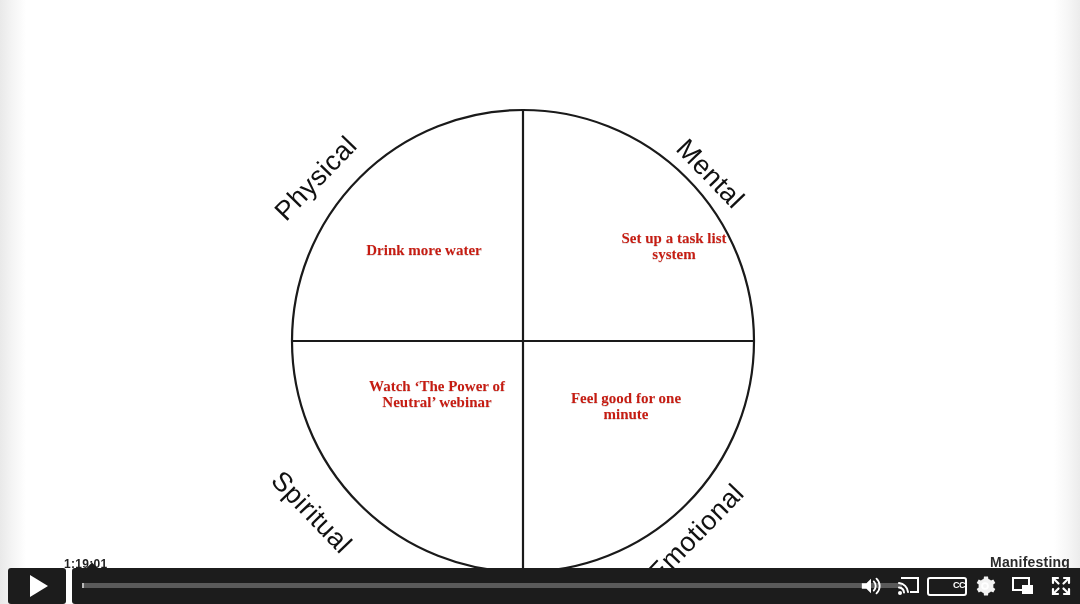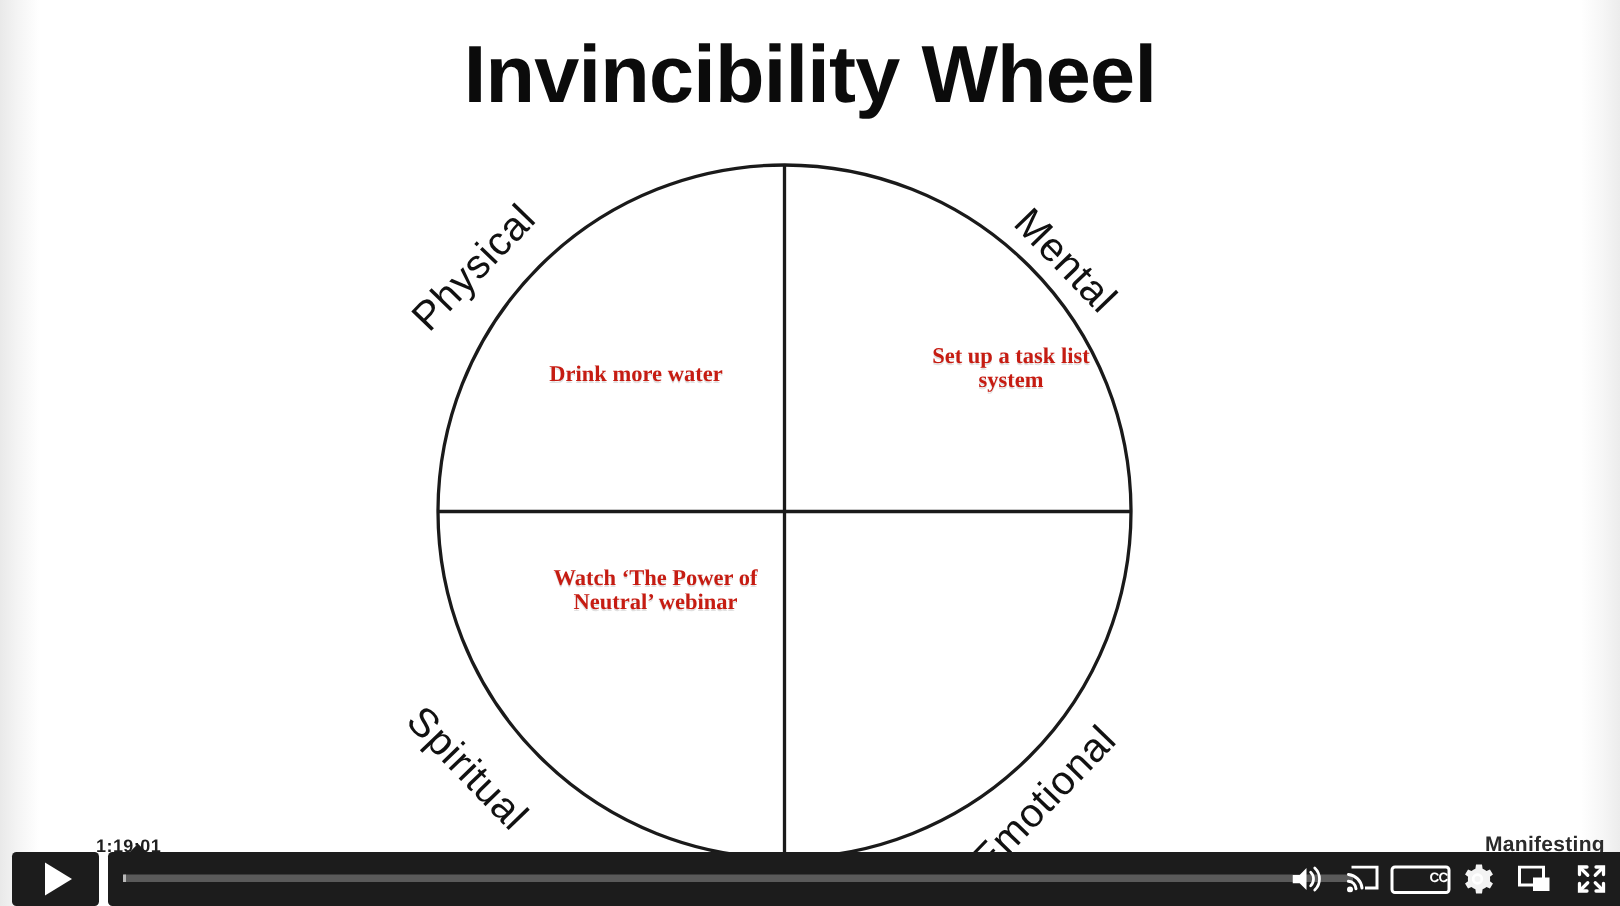--- a/index.html
+++ b/index.html
@@ -254,38 +254,38 @@
   }
 </style>
 </head>
 <body>
 
 <div id="stage">
 
   <div class="edge-band left"></div>
   <div class="edge-band right"></div>
 
-  <div class="slide-title">Invincibility Wheel</div>
 
   <div class="wheel">
     <svg viewBox="0 0 464 464" xmlns="http://www.w3.org/2000/svg">
       <circle cx="232" cy="232" r="231" fill="#ffffff" stroke="#1a1a1a" stroke-width="2.2"></circle>
       <line x1="232" y1="1" x2="232" y2="463" stroke="#1a1a1a" stroke-width="2.2"></line>
       <line x1="1" y1="232" x2="463" y2="232" stroke="#1a1a1a" stroke-width="2.2"></line>
     </svg>
   </div>
 
   <div class="axis-label axis-physical">Physical</div>
   <div class="axis-label axis-mental">Mental</div>
   <div class="axis-label axis-spiritual">Spiritual</div>
   <div class="axis-label axis-emotional">Emotional</div>
 
   <div class="note note-physical">Drink more water</div>
   <div class="note note-mental">Set up a task list system</div>
   <div class="note note-spiritual">Watch ‘The Power of Neutral’ webinar</div>
+  <div class="note note-emotional">Feel good for one minute</div>
 
   <div class="watermark">LAB</div>
 
   <div class="player-title">Manifesting</div>
 
   <div class="time-tip">1:19:01</div>
   <div class="tip-notch"></div>
 
   <div class="controls">
 

